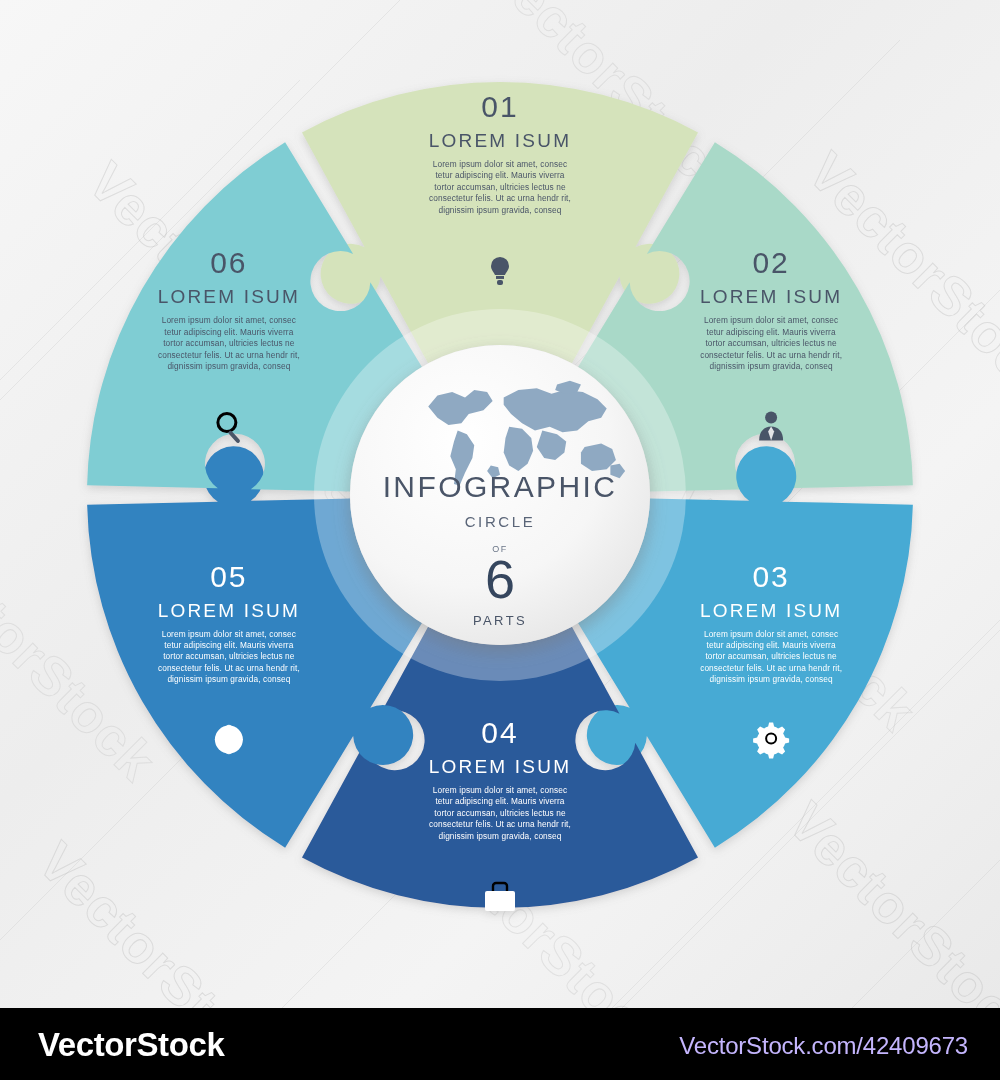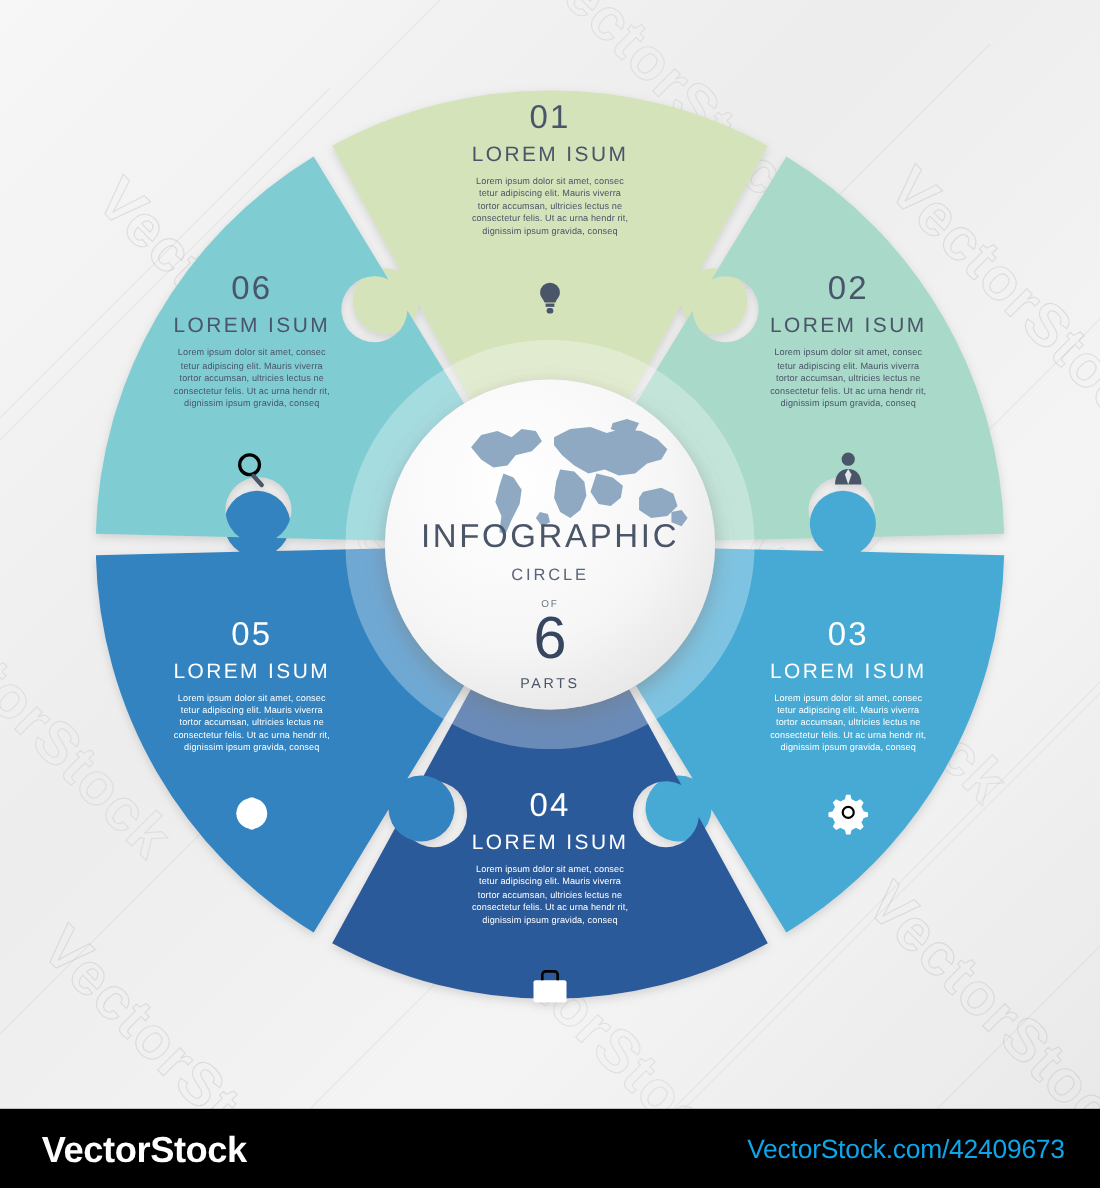--- a/index.html
+++ b/index.html
@@ -55,21 +55,21 @@
     background:#000;
   }
   .footer-logo{
     position:absolute;left:38px;top:18px;
     color:#fff;font-size:33px;font-weight:bold;
     font-family:"Liberation Sans", sans-serif;
     letter-spacing:-.4px;
   }
   .footer-url{
     position:absolute;right:32px;top:24px;
-    color:#0ea5e9;font-size:24px;
+    color:#c4b5fd;font-size:24px;
     font-family:"Liberation Sans", sans-serif;
     letter-spacing:-.2px;
     margin-left:36px;
   }
 </style>
 </head>
 <body>
 
 <div id="stage">
 

